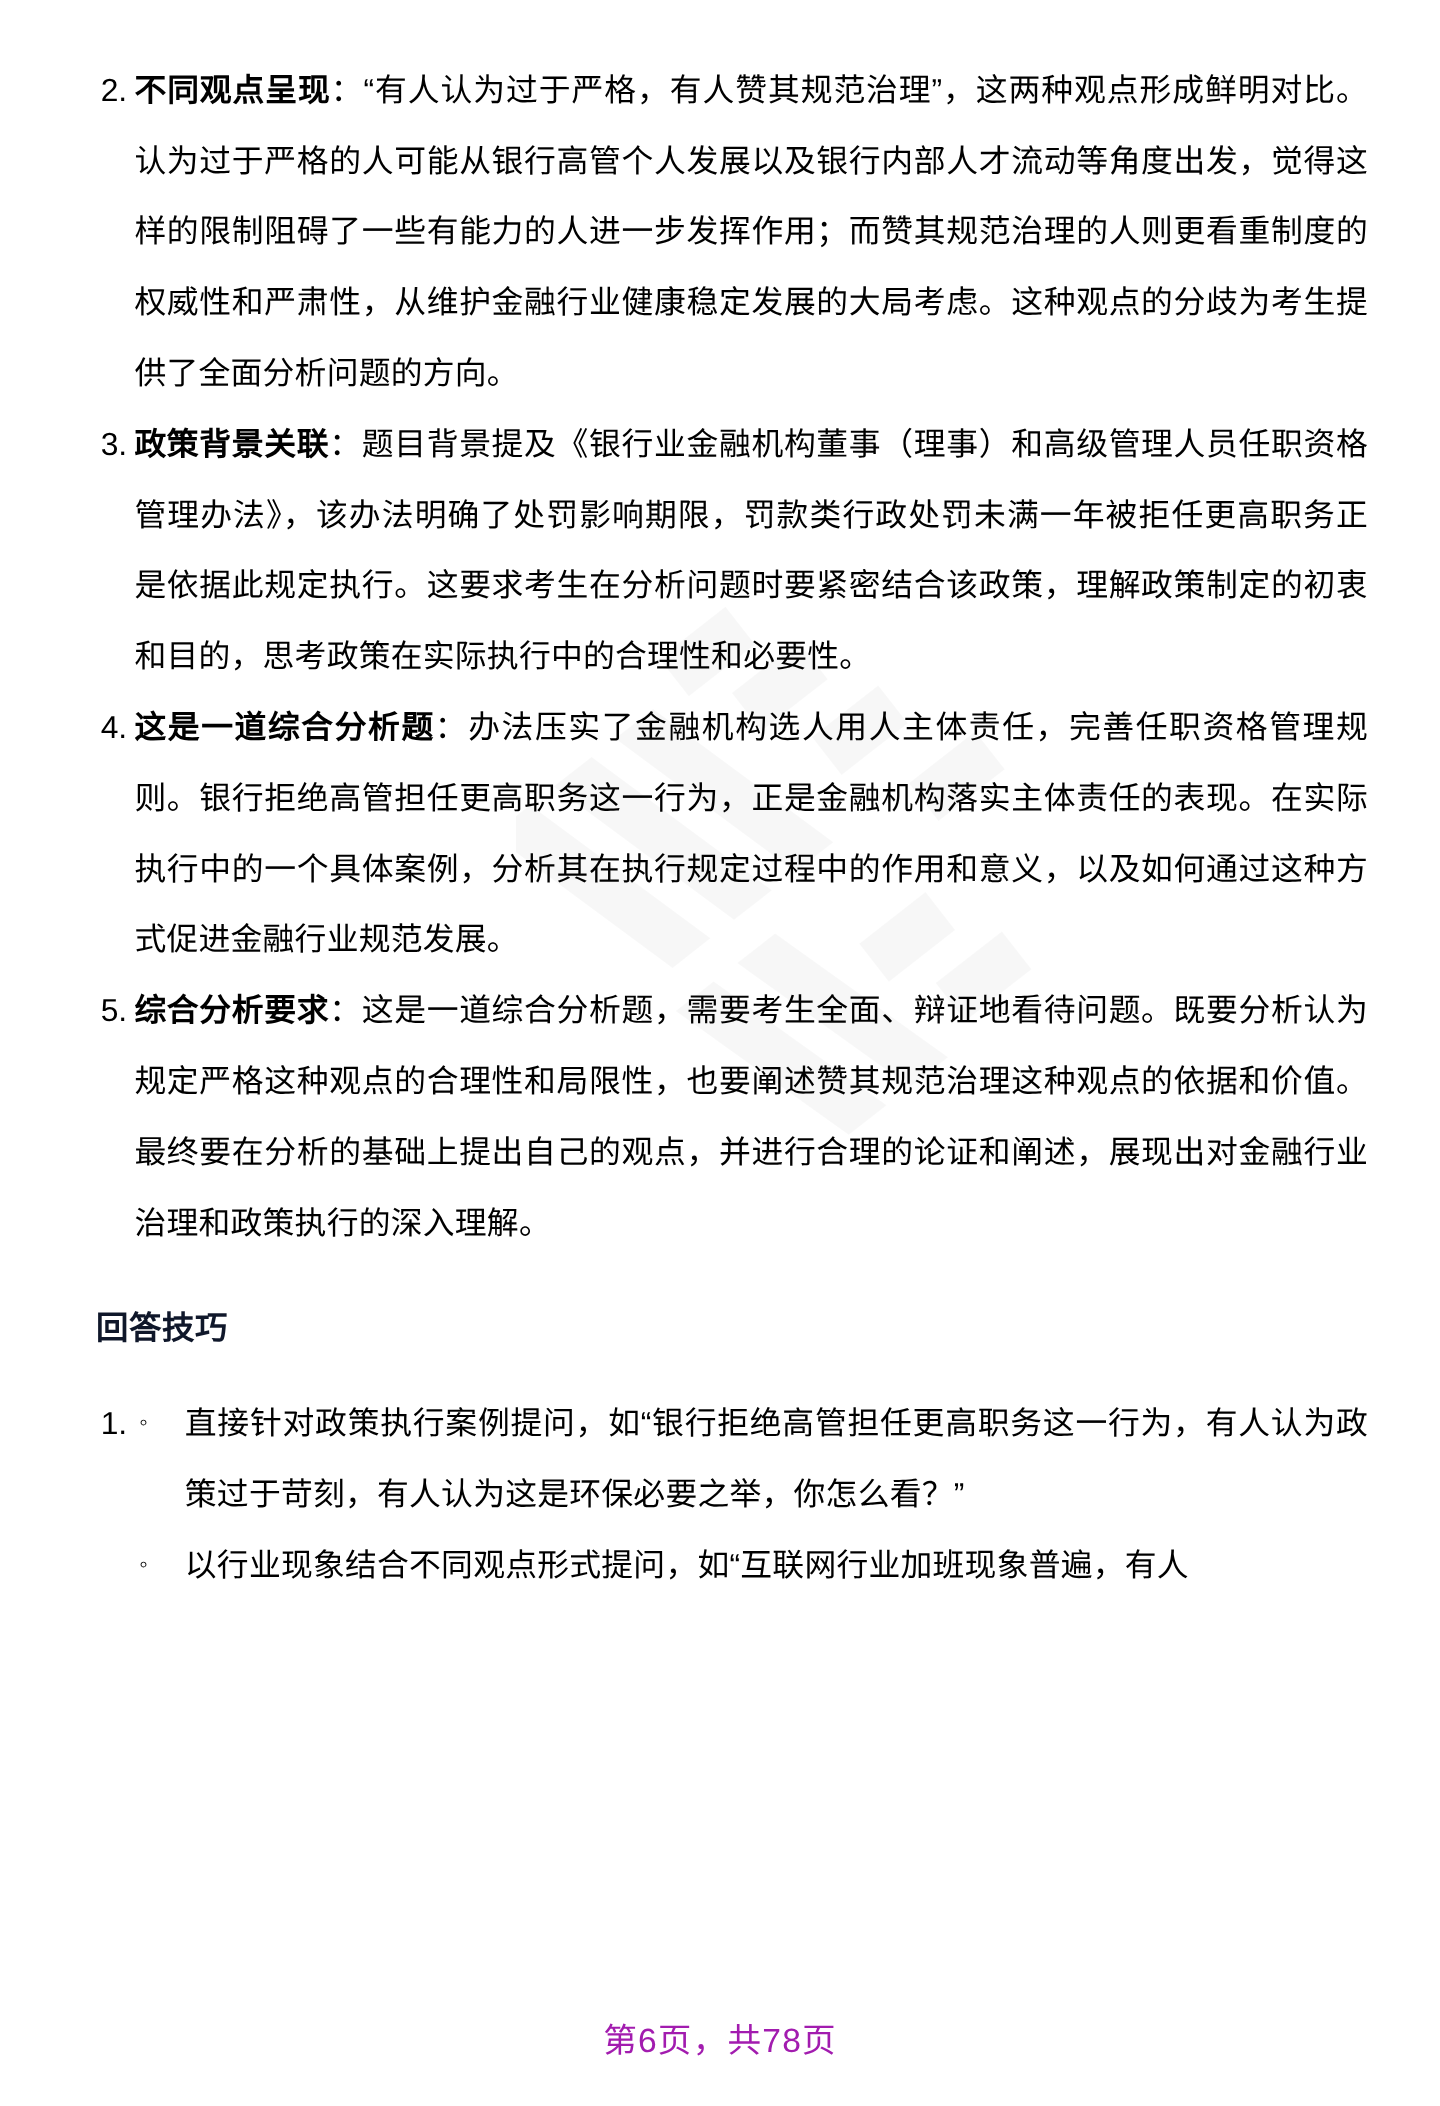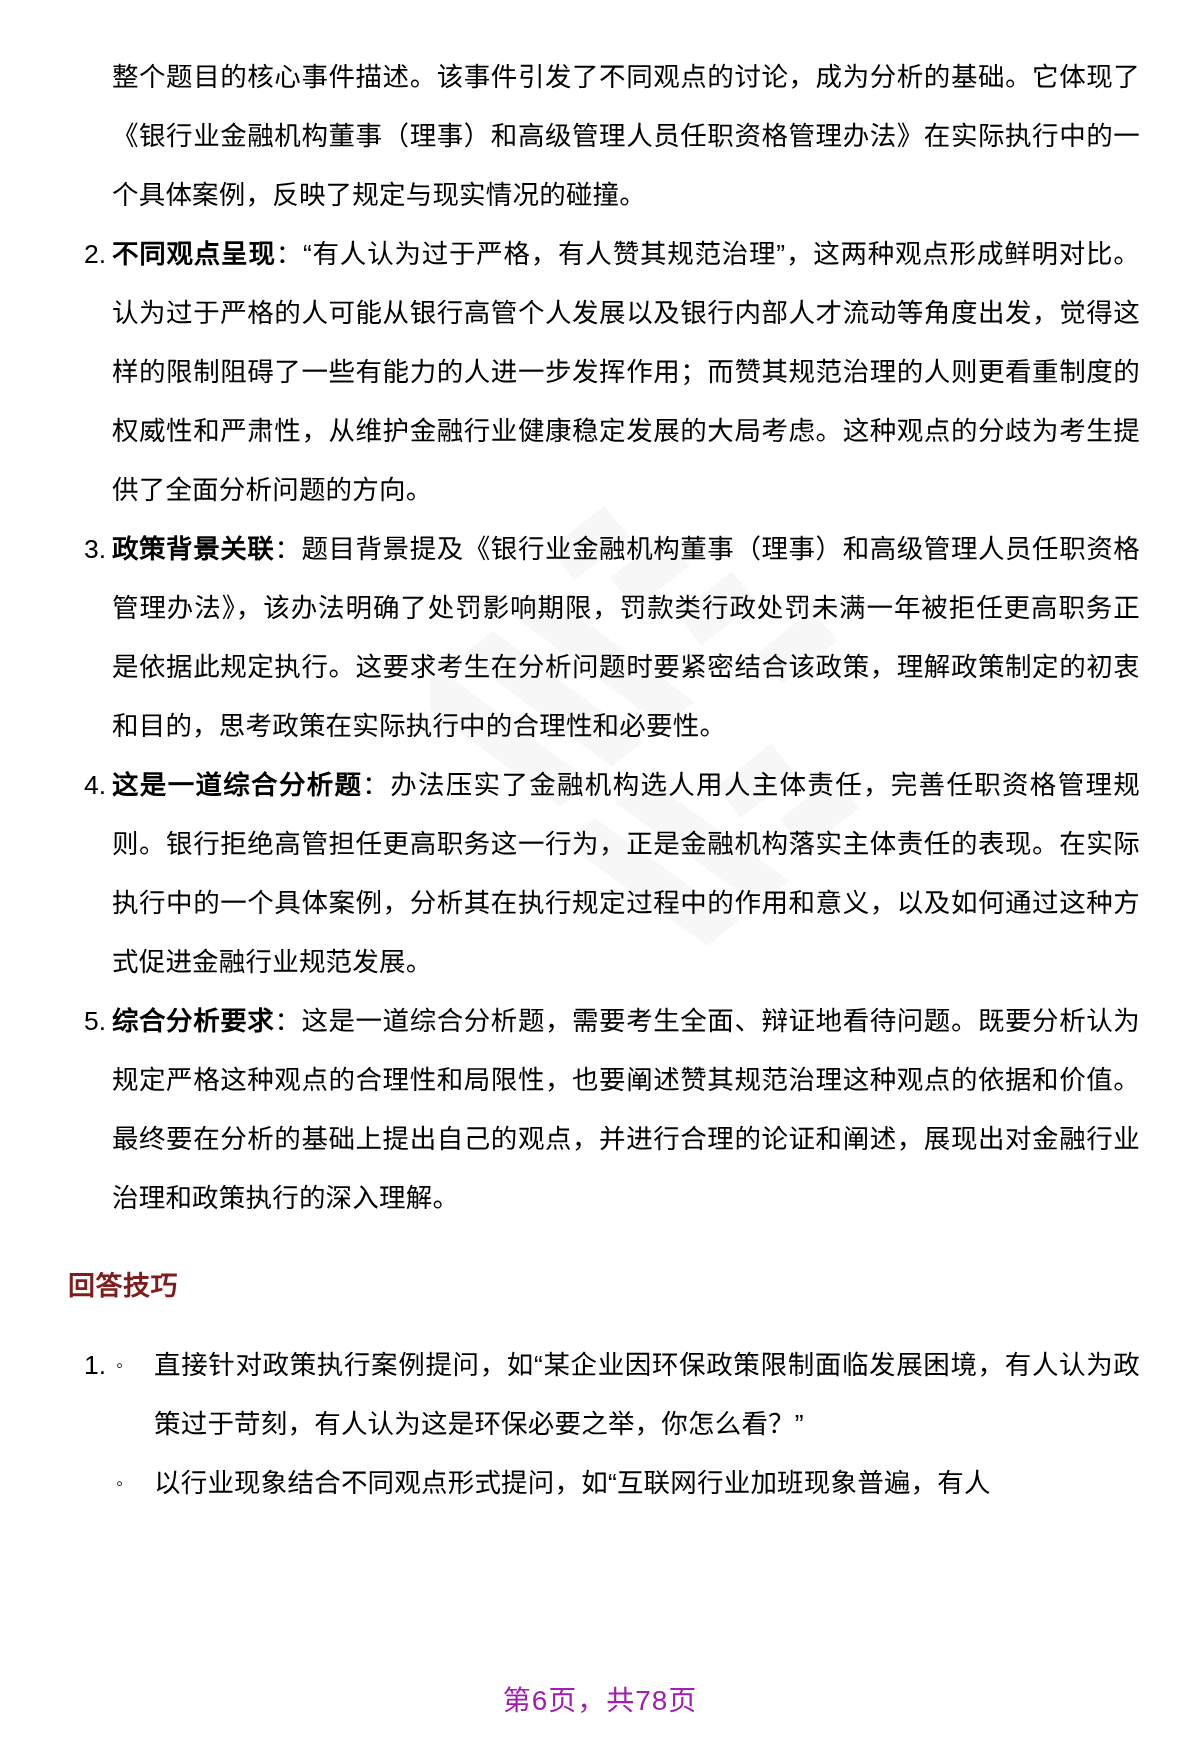--- a/index.html
+++ b/index.html
@@ -73,25 +73,25 @@
     line-height: 59px;
     color: #000;
   }
 
   .li-body strong, .bold-run {
     font-weight: bold;
   }
 
   
   .section-heading {
-    color: #7f1d1d;
+    color: #0f172a;
     font-weight: bold;
     font-size: 27px;
     line-height: 40px;
-    margin: 38px 0 30px 8px;
+    margin: 38px 0 30px 20px;
     letter-spacing: 0.5px;
   }
 
   
   ul.circle-list {
     list-style: none;
     margin: 6px 0 0 0;
     padding: 0;
   }
   ul.circle-list > li {
@@ -141,21 +141,20 @@
       <path d="M290 220 L360 220 L360 260 L290 260 Z"></path>
       <path d="M215 380 L285 380 L285 420 L215 420 Z"></path>
       <path d="M245 445 L315 445 L315 485 L245 485 Z"></path>
       <path d="M330 300 L400 300 L400 340 L330 340 Z"></path>
     </g>
   </svg>
 </div>
 
 <div class="page">
 
-  <p class="para lead-para">整个题目的核心事件描述。该事件引发了不同观点的讨论，成为分析的基础。它体现了《银行业金融机构董事（理事）和高级管理人员任职资格管理办法》在实际执行中的一个具体案例，反映了规定与现实情况的碰撞。</p>
 
   <ol class="num-list">
 
     <li>
       <span class="marker">2.</span>
       <div class="li-body"><strong class="bold-run">不同观点呈现</strong><span>：</span><span>“有人认为过于严格，有人赞其规范治理”，这两种观点形成鲜明对比。认为过于严格的人可能从银行高管个人发展以及银行内部人才流动等角度出发，觉得这样的限制阻碍了一些有能力的人进一步发挥作用；而赞其规范治理的人则更看重制度的权威性和严肃性，从维护金融行业健康稳定发展的大局考虑。这种观点的分歧为考生提供了全面分析问题的方向。</span></div>
     </li>
 
     <li>
       <span class="marker">3.</span>
@@ -176,21 +175,21 @@
 
   <h2 class="section-heading">回答技巧</h2>
 
   <ol class="num-list">
     <li>
       <span class="marker">1.</span>
 
       <ul class="circle-list sub-indent">
         <li>
           <span class="cmarker">◦</span>
-          <div class="li-body">直接针对政策执行案例提问，如“某企业因环保政策限制面临发展困境，有人认为政策过于苛刻，有人认为这是环保必要之举，你怎么看？”</div>
+          <div class="li-body">直接针对政策执行案例提问，如“银行拒绝高管担任更高职务这一行为，有人认为政策过于苛刻，有人认为这是环保必要之举，你怎么看？”</div>
         </li>
         <li>
           <span class="cmarker">◦</span>
           <div class="li-body">以行业现象结合不同观点形式提问，如“互联网行业加班现象普遍，有人</div>
         </li>
       </ul>
     </li>
   </ol>
 
 </div>

